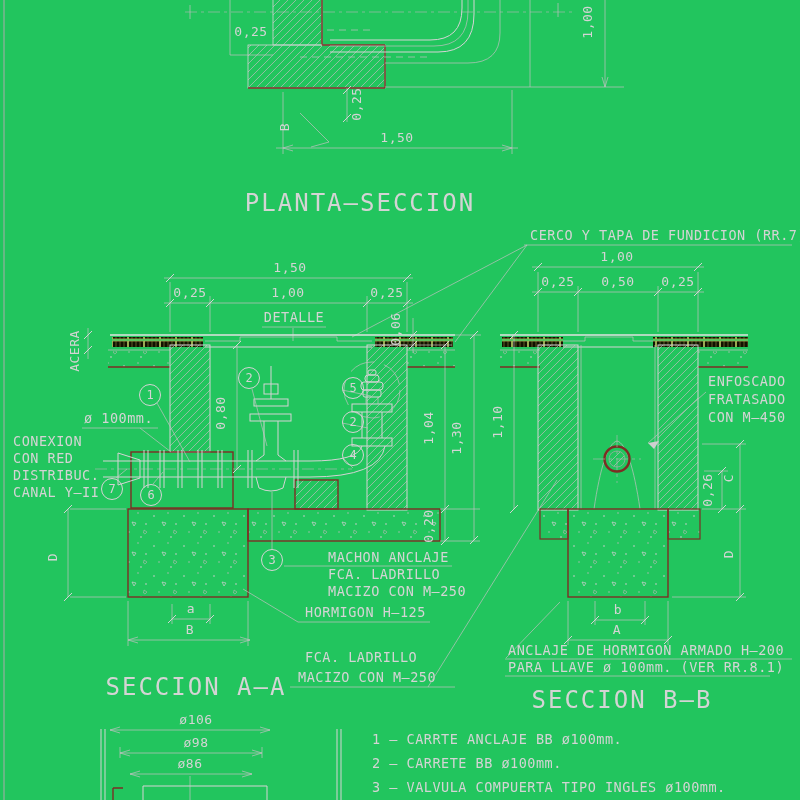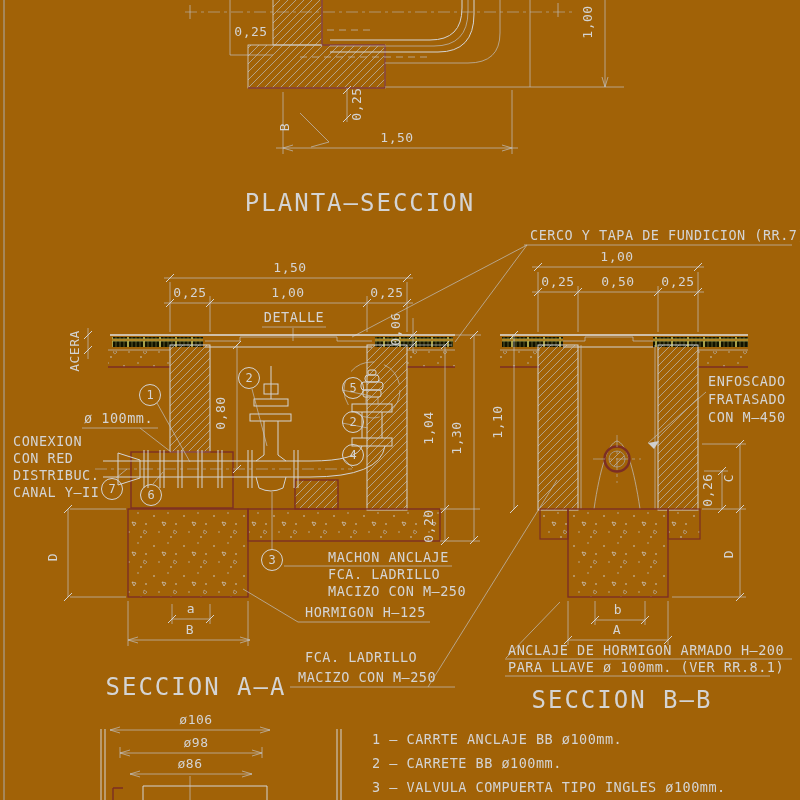--- a/index.html
+++ b/index.html
@@ -1,16 +1,16 @@
 <!DOCTYPE html>
 <html><head>
 <meta charset="utf-8">
 <style>
   html,body{margin:0;padding:0;background:#000;}
-  #stage{width:800px;height:800px;background:#a16207;position:relative;overflow:hidden;}
+  #stage{width:800px;height:800px;background:#22c55e;position:relative;overflow:hidden;}
   svg{display:block;}
   text{font-family:"DejaVu Sans Mono","Liberation Mono",monospace;fill:#d4d4d4;}
   .dim{font-size:13px;letter-spacing:.5px;}
   .lbl{font-size:13.5px;letter-spacing:.5px;}
   .ttl{font-size:24px;letter-spacing:2px;}
   .num{font-size:12px;}
   .mid{text-anchor:middle;}
   .s1{stroke:#d4d4d4;stroke-width:1;fill:none;}
   .s12{stroke:#e0e0e0;stroke-width:1.3;fill:none;}
   .s7{stroke:#c2c2c2;stroke-width:.7;fill:none;}

